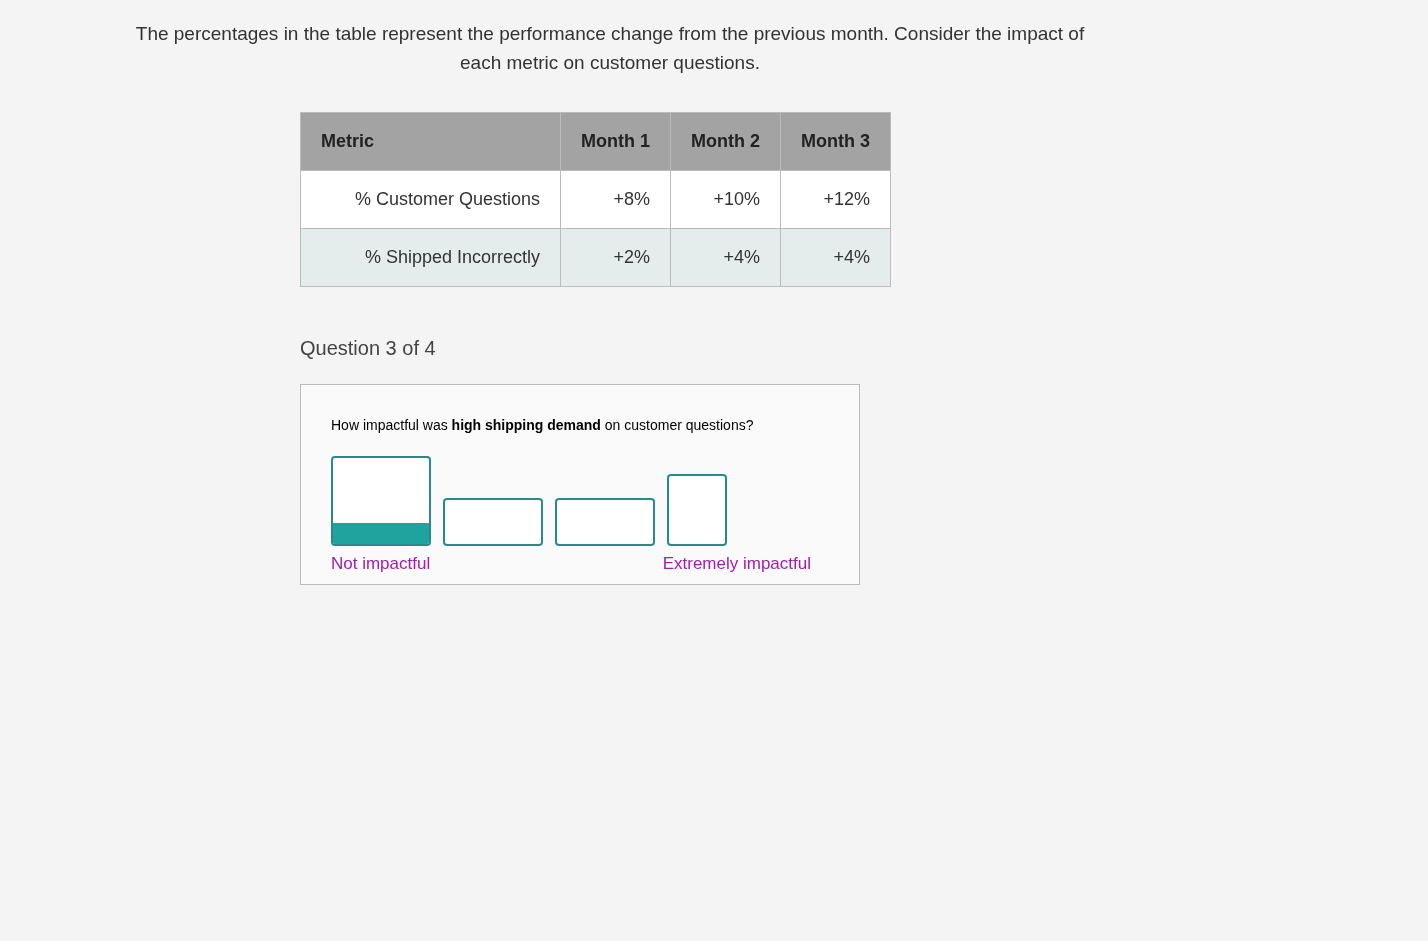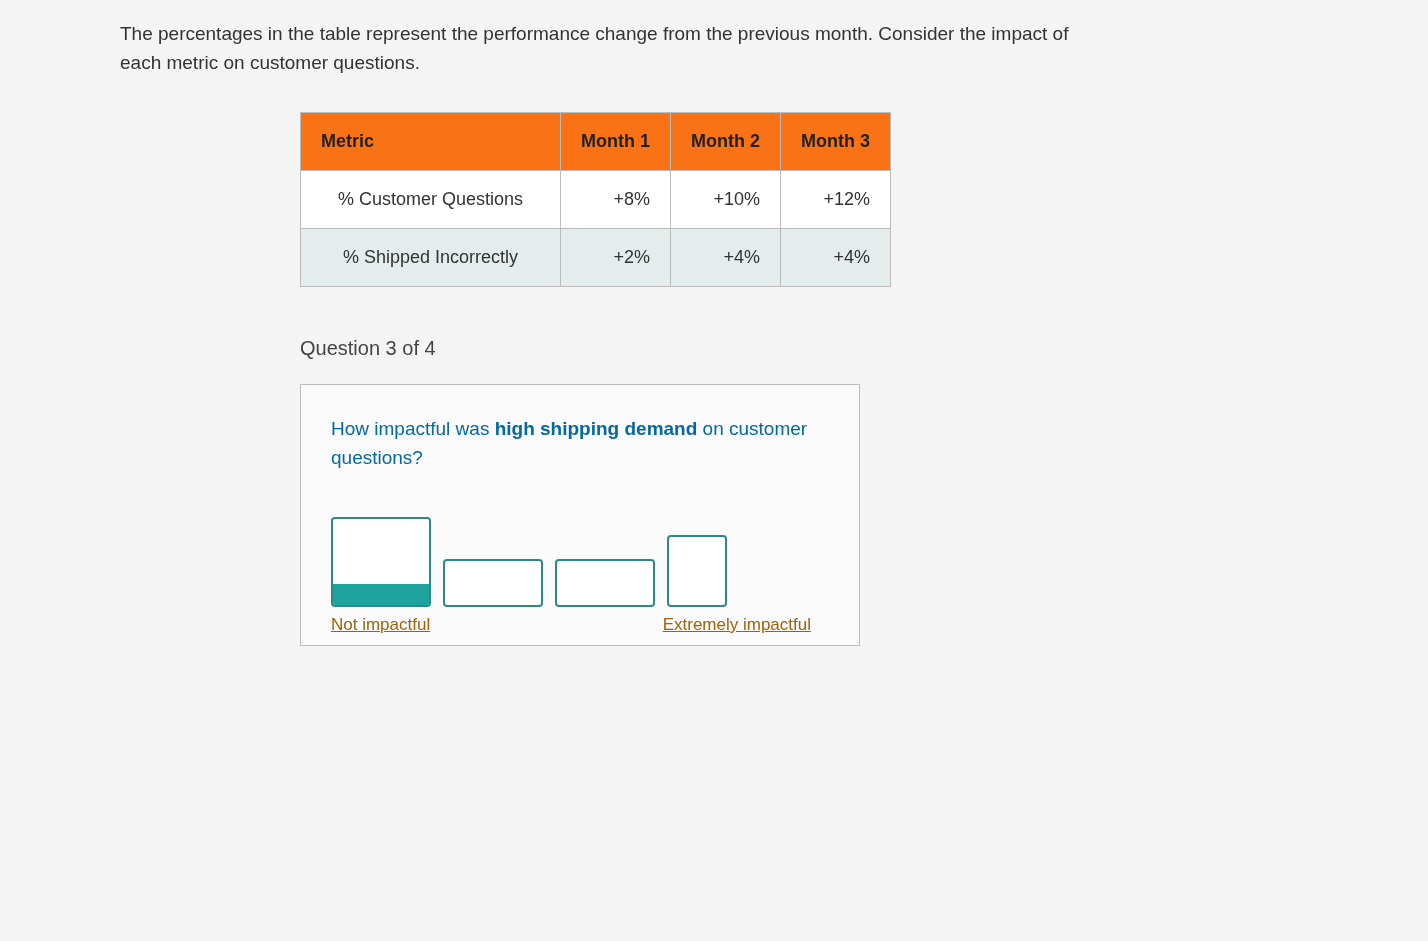--- a/index.html
+++ b/index.html
@@ -8,46 +8,47 @@
       background: #f4f4f4;
       color: #333;
       padding: 20px 60px 40px 120px;
     }
     .instructions {
       font-size: 19px;
       line-height: 1.5;
       color: #333;
       margin-bottom: 35px;
       max-width: 980px;
+      text-align: center;
     }
     .content {
       padding-left: 180px;
     }
     table.metrics {
       border-collapse: collapse;
       background: #fff;
       margin-bottom: 50px;
     }
     table.metrics th, table.metrics td {
       border: 1px solid #bbb;
       padding: 18px 20px;
       font-size: 18px;
       text-align: right;
     }
     table.metrics th {
-      background: #f97316;
+      background: #a3a3a3;
       font-weight: bold;
       color: #222;
     }
     table.metrics th.metric-h {
       text-align: left;
       min-width: 260px;
     }
     table.metrics td.metric-label {
-      text-align: center;
+      text-align: right;
       min-width: 260px;
     }
     table.metrics td.cell {
       min-width: 100px;
     }
     table.metrics tbody tr:nth-child(even) td {
       background: #e4edec;
     }
     table.metrics tbody tr:nth-child(odd) td {
       background: #ffffff;
@@ -57,24 +58,24 @@
       color: #444;
       margin-bottom: 24px;
     }
     .question-card {
       border: 1px solid #bbb;
       background: #fafafa;
       padding: 30px 30px 10px 30px;
       max-width: 560px;
     }
     .question-text {
-      font-size: 19px;
-      color: #0369a1;
+      font-size: 14px;
+      color: #000000;
       line-height: 1.5;
-      margin-bottom: 45px;
+      margin-bottom: 20px;
     }
     .question-text .bold { font-weight: bold; }
     .rating-row {
       display: flex;
       align-items: flex-end;
       gap: 12px;
       margin-bottom: 8px;
     }
     .rating-box {
       border: 2px solid #2a8a8a;
@@ -92,22 +93,21 @@
     .rating-box.selected .fill {
       background: #1fa39e;
       width: 100%;
       height: 25%;
     }
     .rating-labels {
       display: flex;
       justify-content: space-between;
       max-width: 480px;
       font-size: 17px;
-      color: #a16207;
-      text-decoration: underline;
+      color: #a21caf;
     }
   </style>
 </head>
 <body>
 
 <p class="instructions">The percentages in the table represent the performance change from the previous month. Consider the impact of each metric on customer questions.</p>
 
 <div class="content">
 
   <table class="metrics">

